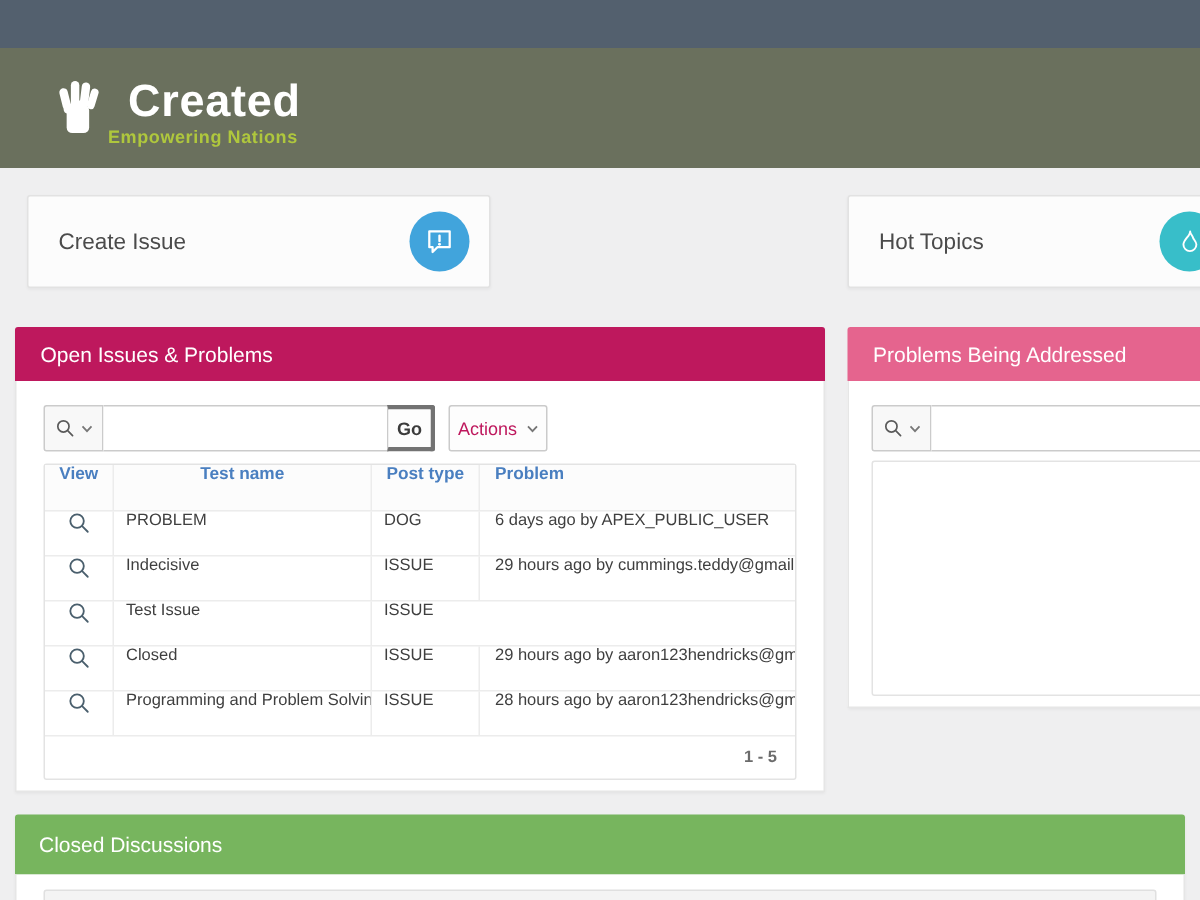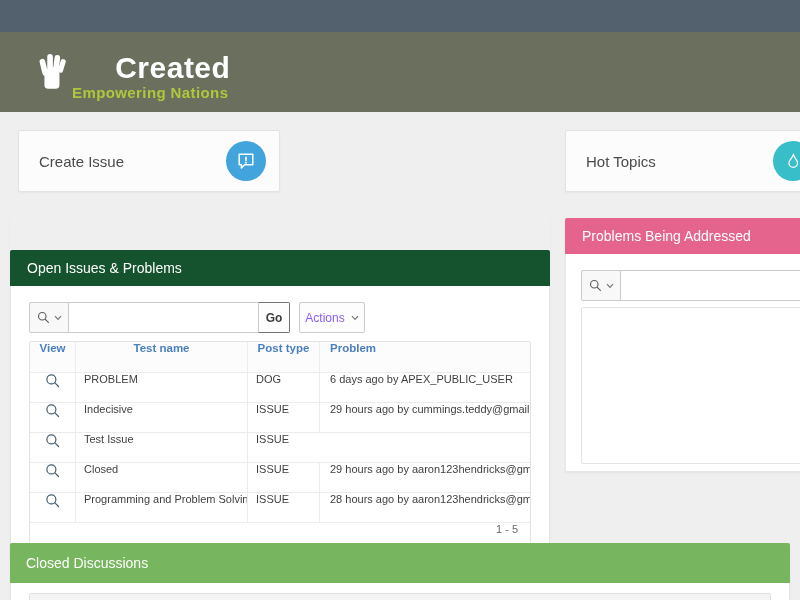--- a/index.html
+++ b/index.html
@@ -5,80 +5,80 @@
   html,body{margin:0;padding:0;}
   body{font-family:"Liberation Sans","DejaVu Sans",sans-serif;background:#e9e9ea;}
   #screen{position:relative;width:800px;height:600px;overflow:hidden;background:#efeff0;}
 
   
   .topbar{position:absolute;left:0;top:0;width:800px;height:32px;background:#53606e;}
   .brandbar{position:absolute;left:0;top:32px;width:800px;height:80px;background:#6a705d;}
   .logo{position:absolute;left:36px;top:14px;display:flex;align-items:flex-start;}
   .logo-text{margin-left:6px;display:flex;flex-direction:column;align-items:flex-end;}
   .app-name{color:#ffffff;font-size:30px;font-weight:600;letter-spacing:.5px;line-height:44px;}
-  .tagline{color:#afc73d;font-size:15px;font-weight:bold;letter-spacing:.4px;margin-top:-6px;margin-right:2px;}
+  .tagline{color:#afc73d;font-size:12px;font-weight:bold;letter-spacing:.4px;margin-top:-6px;margin-right:2px;}
 
   
   .card{position:absolute;top:130px;height:62px;background:#fcfcfc;border:1px solid #e2e2e2;border-radius:2px;
         display:flex;align-items:center;box-sizing:border-box;box-shadow:0 1px 2px rgba(0,0,0,.04);}
   .card-label{font-size:15px;color:#4b4b4b;margin-left:20px;flex:1;}
   .card-circle{width:40px;height:40px;border-radius:50%;display:flex;align-items:center;justify-content:center;
                margin-right:13px;flex:0 0 auto;}
   .circle-blue{background:#41a4dc;}
   .circle-teal{background:#38bec9;}
-  #card-create{left:18px;width:262px;}
+  #card-create{left:18px;width:309px;}
   #card-trending{left:291px;width:262px;}
   #card-hot{left:565px;width:262px;}
 
   
   .panel{position:absolute;box-shadow:0 1px 2px rgba(0,0,0,.05);}
   .panel-header{height:36px;display:flex;align-items:center;padding-left:17px;box-sizing:border-box;
                 color:#ffffff;font-size:14px;border-radius:2px 2px 0 0;}
   .panel-body{background:#ffffff;border:1px solid #e6e6e6;border-top:none;box-sizing:border-box;}
   #panel-open{left:10px;top:218px;width:540px;}
-  #panel-open .panel-header{background:#14532d;margin-top:32px;}
+  #panel-open .panel-header{background:#be185d;}
   #panel-open .panel-body{height:274px;padding:16px 18px 12px 18px;}
   #panel-problems{left:565px;top:218px;width:430px;}
   #panel-problems .panel-header{background:#e5648e;}
   #panel-problems .panel-body{height:218px;padding:16px 18px 9px 15px;}
   #panel-closed{left:10px;top:543px;width:780px;}
   #panel-closed .panel-header{background:#77b55e;height:40px;font-size:14px;padding-left:16px;}
   #panel-closed .panel-body{height:60px;padding:10px 18px 0 18px;}
   .stub-box{background:#f4f4f4;border:1px solid #e0e0e0;border-radius:2px 2px 0 0;height:30px;}
 
   
   .toolbar{display:flex;align-items:stretch;height:31px;}
   .tb-btn{display:flex;align-items:center;justify-content:center;border:1px solid #cbcbcb;background:#f8f8f8;
           box-sizing:border-box;border-radius:2px 0 0 2px;gap:4px;}
   .search-btn{width:40px;}
   .tb-input{width:190px;border:1px solid #cbcbcb;border-left:none;box-sizing:border-box;outline:none;
             font-size:12px;padding:0 8px;color:#333;border-radius:0;}
-  .go-btn{display:flex;align-items:center;justify-content:center;width:32px;border:1px solid #737373;
+  .go-btn{display:flex;align-items:center;justify-content:center;width:32px;border:3px solid #737373;
           border-left:1px solid #cbcbcb;margin-left:-1px;background:#fdfdfd;font-size:12px;font-weight:bold;
           color:#3c3c3c;box-sizing:border-box;border-radius:0 2px 2px 0;cursor:pointer;}
   .actions-btn{display:flex;align-items:center;justify-content:center;gap:6px;width:66px;margin-left:9px;
-               border:1px solid #cbcbcb;background:#fdfdfd;font-size:12px;color:#8b5cf6;border-radius:2px;
+               border:1px solid #cbcbcb;background:#fdfdfd;font-size:12px;color:#be185d;border-radius:2px;
                box-sizing:border-box;cursor:pointer;}
   .wide-input{width:330px;}
 
   
   .grid-box{margin-top:8px;border:1px solid #e3e3e3;border-radius:2px;}
   .t-row{display:grid;grid-template-columns:46px 172px 72px 1fr;align-items:center;height:29px;
          border-bottom:1px solid #ececec;}
   .t-head{height:30px;background:#fcfcfc;}
   .t-row > div{height:100%;display:flex;box-sizing:border-box;border-right:1px solid #ececec;
                padding:0 8px;overflow:hidden;}
   .t-row > div:last-child{border-right:none;}
   .t-head > div{justify-content:center;color:#4a7fc0;font-size:11.5px;font-weight:bold;}
   .t-head > div.created-h{justify-content:flex-start;padding-left:10px;}
   .cell{font-size:11px;color:#3f3f3f;white-space:nowrap;}
   .view-cell{justify-content:center !important;cursor:pointer;}
   .created-cell{padding-left:10px !important;}
-  .t-footer{display:flex;align-items:flex-start;justify-content:flex-end;height:28px;padding-right:12px;
-            font-size:11px;color:#6b6b6b;}
+  .t-footer{display:flex;align-items:center;justify-content:flex-end;height:28px;padding-right:12px;
+            font-size:11px;color:#6b6b6b;font-weight:bold;}
   .empty-box{margin-top:6px;border:1px solid #e3e3e3;border-radius:2px;background:#ffffff;height:155px;width:392px;}
 </style>
 </head>
 <body>
 
 <div id="screen">
 
   <div class="topbar"></div>
   <div class="brandbar">
     <div class="logo">

